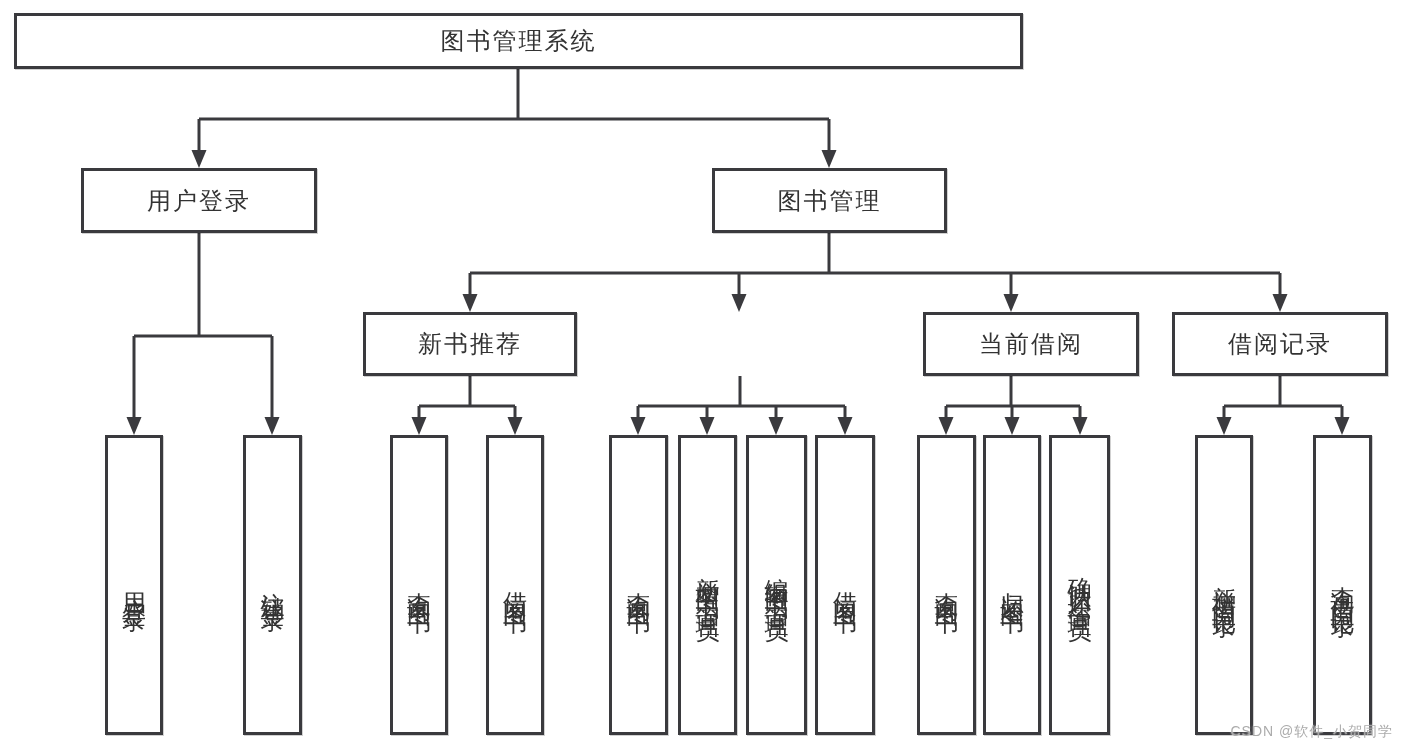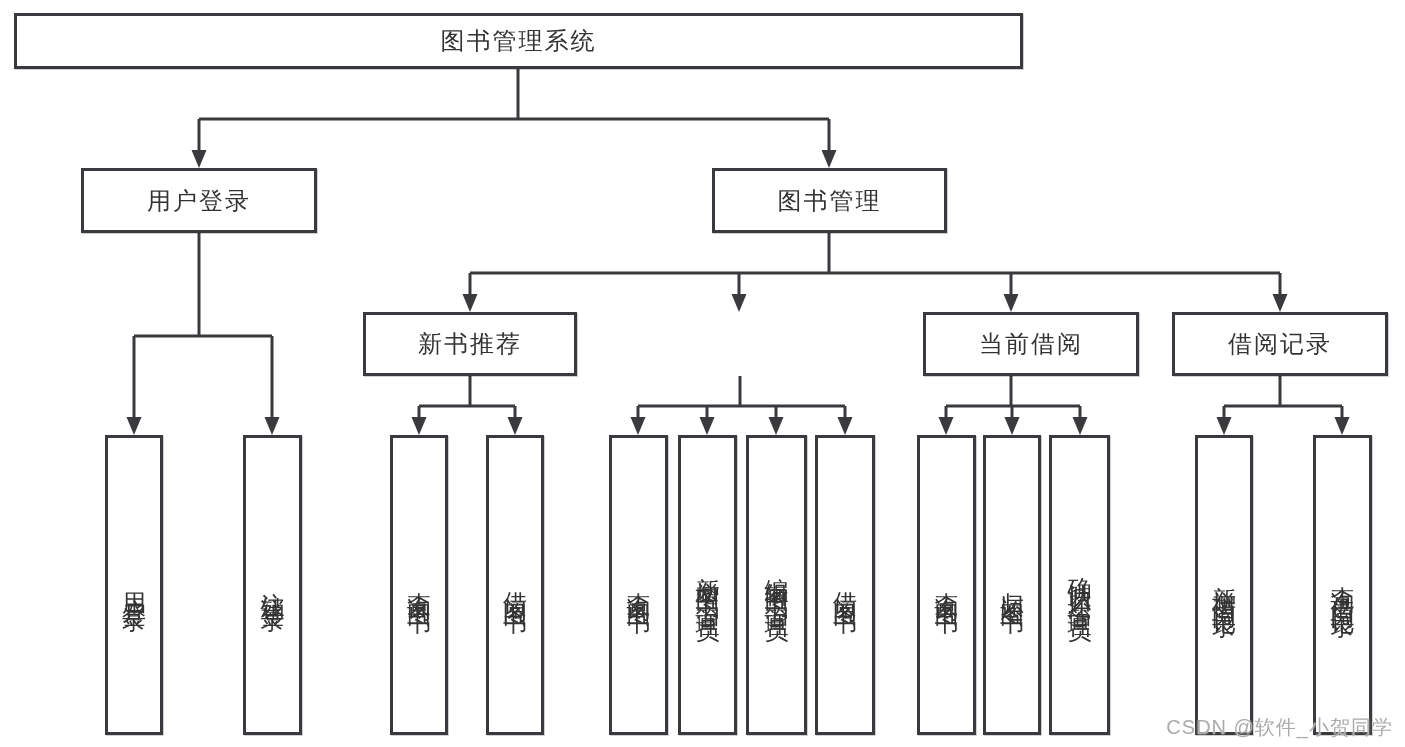--- a/index.html
+++ b/index.html
@@ -40,21 +40,21 @@
     writing-mode:vertical-rl;
     text-orientation:mixed;
     letter-spacing:6px;
     line-height:1;
     white-space:normal;
   }
   #watermark{
     position:absolute;
     right:12px;bottom:6px;
     z-index:5;
-    font-size:20px;
+    font-size:14px;
     letter-spacing:1px;
     color:var(--watermark);
     text-shadow:0 0 2px #fff;
   }
 </style>
 </head>
 <body>
 
 <div id="stage">
 

